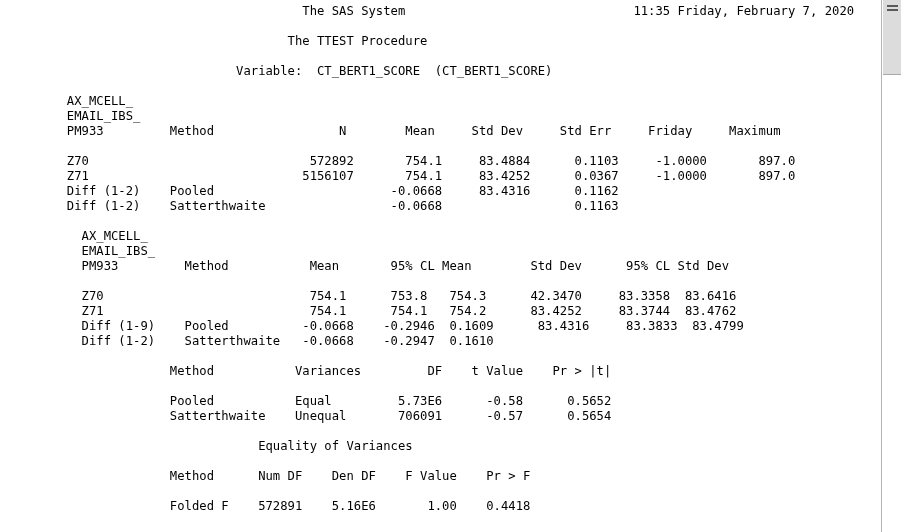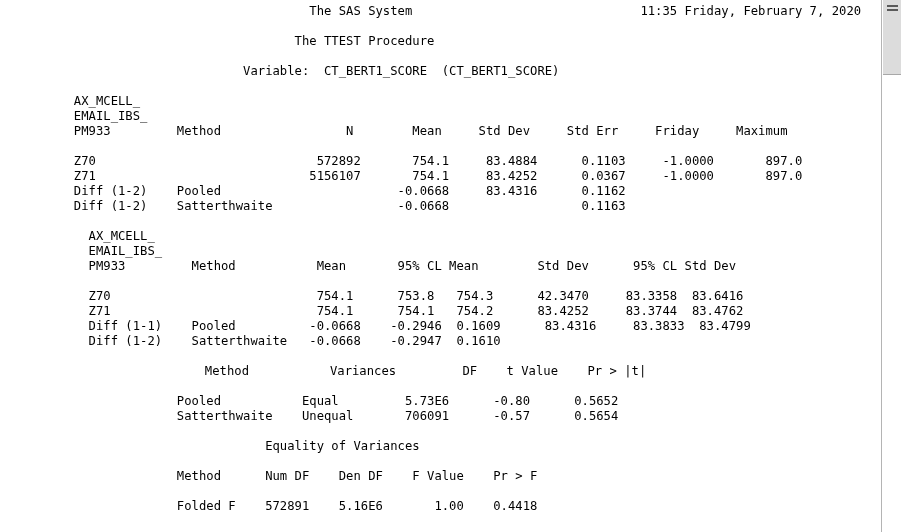--- a/index.html
+++ b/index.html
@@ -27,21 +27,21 @@
     left: 0;
     top: 0;
     width: 881px;
     height: 532px;
     overflow: hidden;
     background: #ffffff;
   }
 
   .line {
     position: absolute;
-    left: 15px;
+    left: 8px;
     white-space: pre;
     font-family: "DejaVu Sans Mono", "Liberation Mono", monospace;
     font-size: 12.2px;
     line-height: 15px;
     letter-spacing: 0.02px;
     color: #000000;
     height: 15px;
   }
 
   
@@ -101,24 +101,24 @@
       <div class="line" style="top: 124px;">        PM933         Method                 N        Mean     Std Dev     Std Err     Friday     Maximum</div>
       <div class="line" style="top: 154px;">        Z70                              572892       754.1     83.4884      0.1103     -1.0000       897.0</div>
       <div class="line" style="top: 169px;">        Z71                             5156107       754.1     83.4252      0.0367     -1.0000       897.0</div>
       <div class="line" style="top: 184px;">        Diff (1-2)    Pooled                        -0.0668     83.4316      0.1162</div>
       <div class="line" style="top: 199px;">        Diff (1-2)    Satterthwaite                 -0.0668                  0.1163</div>
       <div class="line" style="top: 229px;">          AX_MCELL_</div>
       <div class="line" style="top: 244px;">          EMAIL_IBS_</div>
       <div class="line" style="top: 259px;">          PM933         Method           Mean       95% CL Mean        Std Dev      95% CL Std Dev</div>
       <div class="line" style="top: 289px;">          Z70                            754.1      753.8   754.3      42.3470     83.3358  83.6416</div>
       <div class="line" style="top: 304px;">          Z71                            754.1      754.1   754.2      83.4252     83.3744  83.4762</div>
-      <div class="line" style="top: 319px;">          Diff (1-1)    Pooled          -0.0668    -0.2946  0.1609      83.4316     83.3833  83.4799</div>
+      <div class="line" style="top: 319px;">          Diff (1-9)    Pooled          -0.0668    -0.2946  0.1609      83.4316     83.3833  83.4799</div>
       <div class="line" style="top: 334px;">          Diff (1-2)    Satterthwaite   -0.0668    -0.2947  0.1610</div>
-      <div class="line" style="top: 364px; margin-left: 28px;">                      Method           Variances         DF    t Value    Pr &gt; |t|</div>
-      <div class="line" style="top: 394px;">                      Pooled           Equal         5.73E6      -0.80      0.5652</div>
+      <div class="line" style="top: 364px;">                      Method           Variances         DF    t Value    Pr &gt; |t|</div>
+      <div class="line" style="top: 394px;">                      Pooled           Equal         5.73E6      -0.58      0.5652</div>
       <div class="line" style="top: 409px;">                      Satterthwaite    Unequal       706091      -0.57      0.5654</div>
       <div class="line" style="top: 439px;">                                  Equality of Variances</div>
       <div class="line" style="top: 469px;">                      Method      Num DF    Den DF    F Value    Pr &gt; F</div>
       <div class="line" style="top: 499px;">                      Folded F    572891    5.16E6       1.00    0.4418</div>
     </div>
 
   <div id="scrollbar">
     <div id="scroll-thumb">
       <div id="scroll-grip">
         <i></i>

